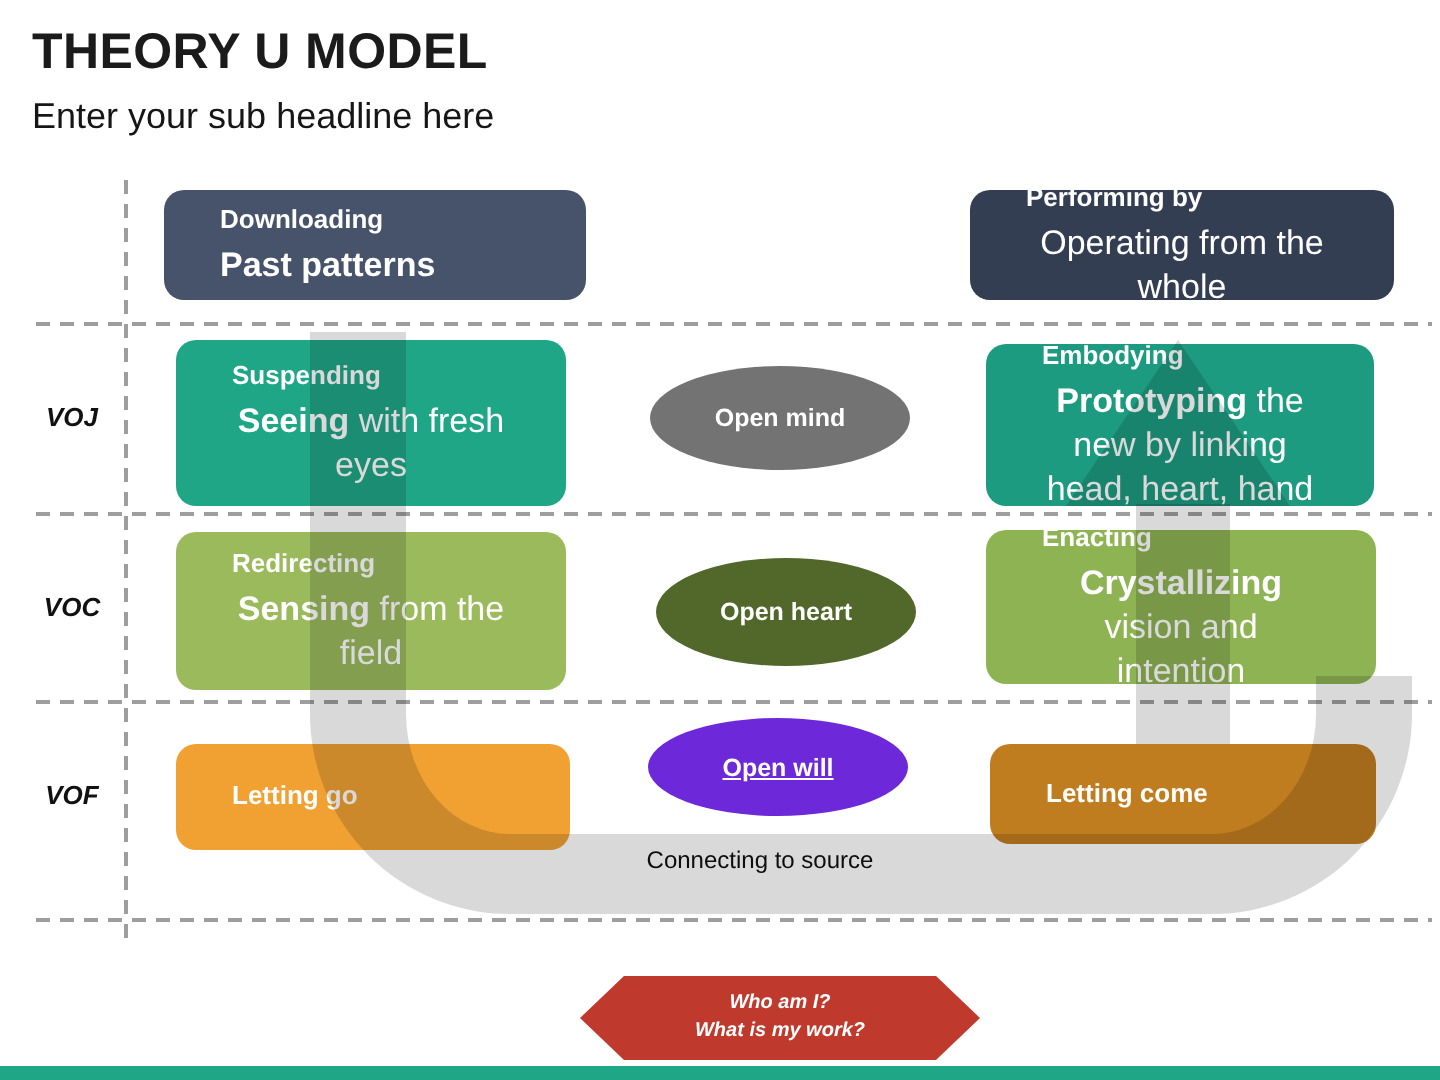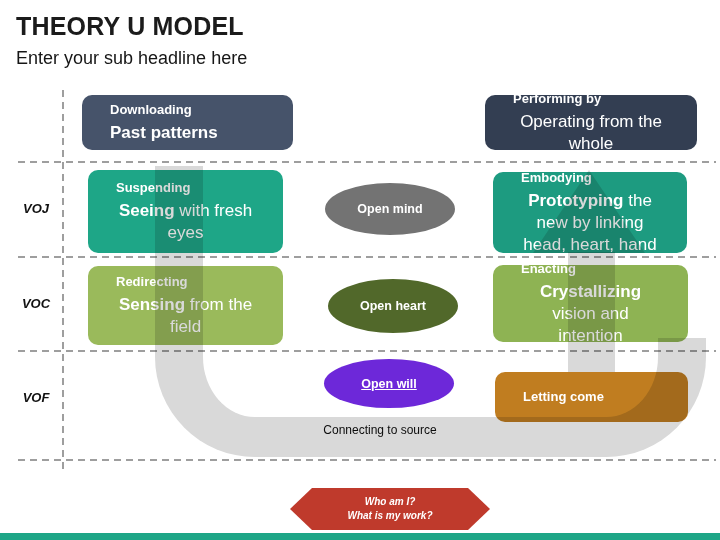--- a/index.html
+++ b/index.html
@@ -142,20 +142,23 @@
   <div class="box pos-redirecting">
     <div class="box-title">Redirecting</div>
     <div class="box-sub"><span class="b">Sensing</span><span> from the field</span></div>
   </div>
 
   <div class="box pos-enacting">
     <div class="box-title">Enacting</div>
     <div class="box-sub"><span class="b">Crystallizing</span><span> vision and intention</span></div>
   </div>
 
+  <div class="box pos-lettinggo">
+    <div class="box-title">Letting go</div>
+  </div>
 
   <div class="box pos-lettingcome">
     <div class="box-title">Letting come</div>
   </div>
 
   <div class="ellipse pos-openmind">
       <span>Open mind</span>
     </div>
   <div class="ellipse pos-openheart">
       <span>Open heart</span>

